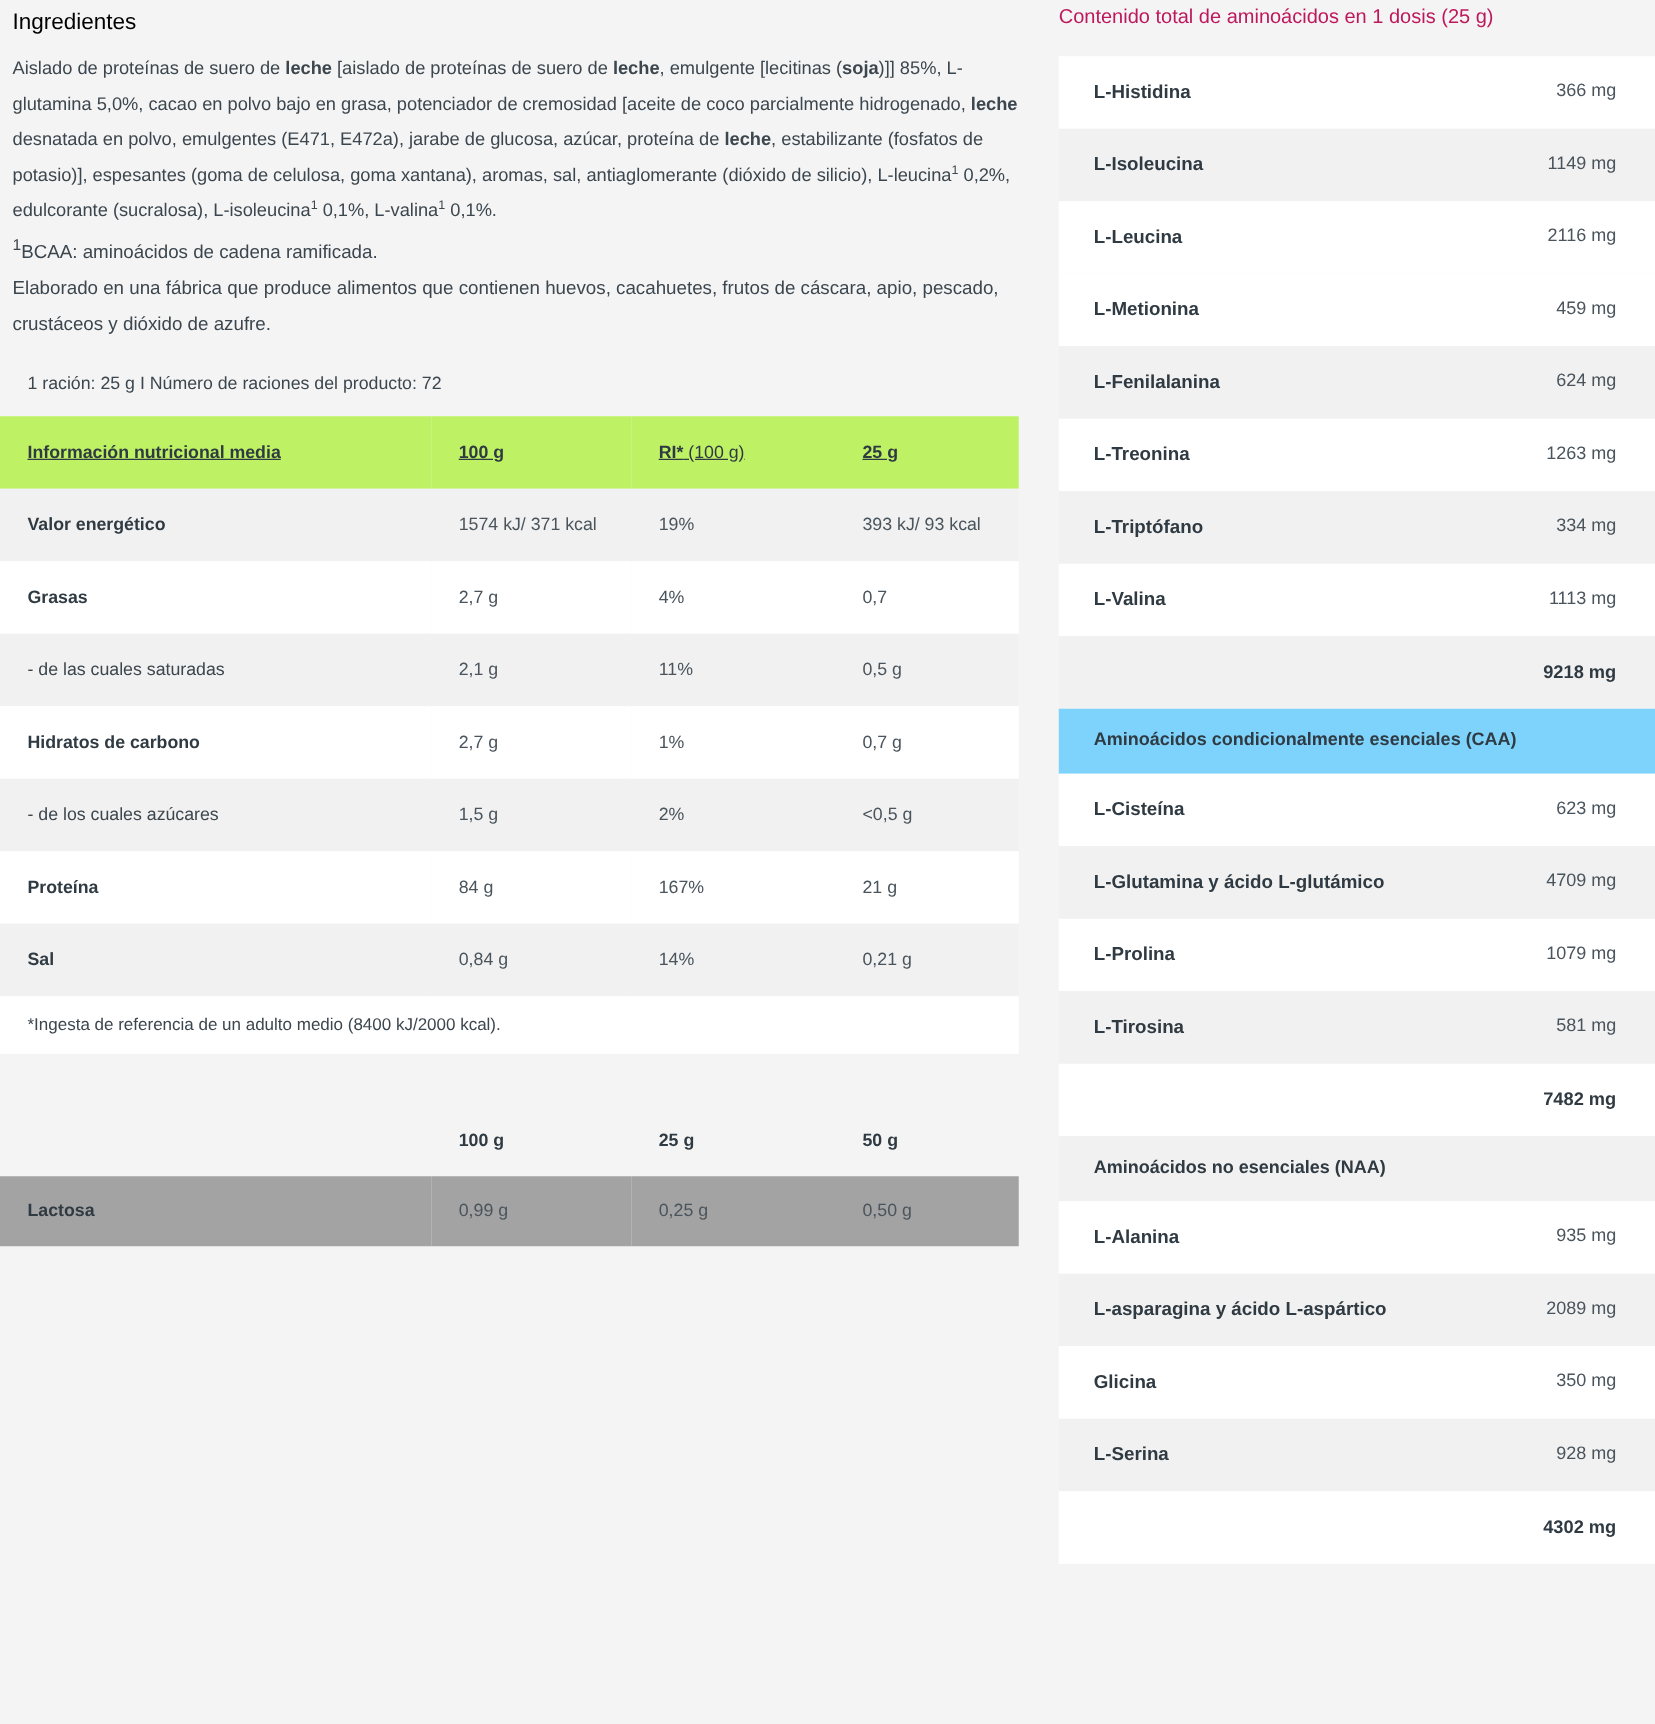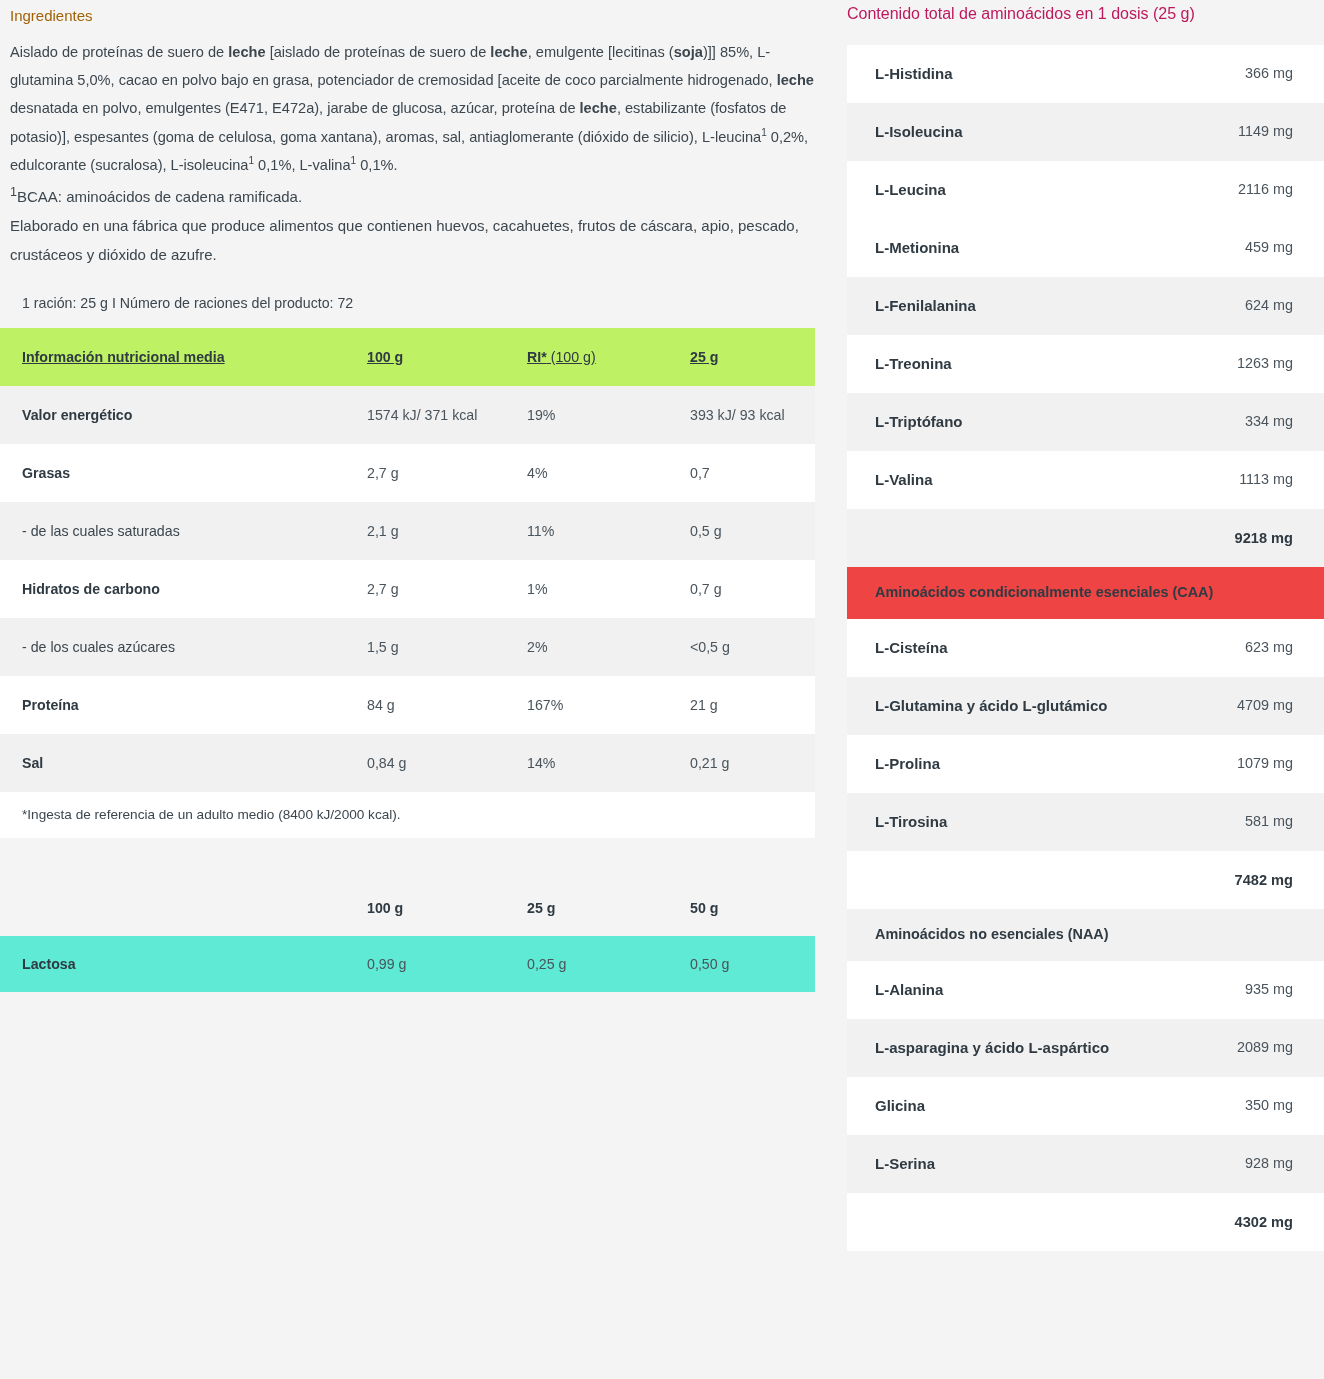--- a/index.html
+++ b/index.html
@@ -27,23 +27,23 @@
     width: 830px;
     flex: 0 0 830px;
     padding: 0;
   }
 
   .ingredients-block {
     padding: 0 15px 0 10px;
   }
 
   .section-title {
-    font-size: 15px;
+    font-size: 18px;
     font-weight: 400;
-    color: #a16207;
+    color: #000000;
     margin: 0;
     padding: 6px 0 12px 0;
     line-height: 1.3;
   }
 
   .ingredients-text {
     font-size: 14.6px;
     line-height: 1.95;
     color: #3c464e;
     margin: 0;
@@ -130,21 +130,21 @@
     height: 56px;
     vertical-align: middle;
     border: none;
     line-height: 1.35;
   }
   .ltable thead th {
     background: #f4f4f4;
     font-weight: 700;
     color: #2f3a42;
   }
-  .ltable tbody td { background: #5eead4; }
+  .ltable tbody td { background: #a3a3a3; }
   .ltable td.lbl { font-weight: 700; color: #2f3a42; }
   .ltable td.val { color: #4a545c; }
 
   
   .right-col {
     width: 494px;
     flex: 0 0 494px;
     padding-left: 6px;
   }
 
@@ -188,21 +188,21 @@
     display: flex;
     align-items: center;
     height: 52px;
     padding: 0 31px 0 28px;
     margin-left: 11px;
     font-size: 14.4px;
     font-weight: 700;
     color: #2f3a42;
     line-height: 1.3;
   }
-  .aa-group-header.alt-light { background: #ef4444; }
+  .aa-group-header.alt-light { background: #7dd3fc; }
   .aa-group-header.alt-dark  { background: #f1f1f1; }
 
   .aa-total {
     display: flex;
     align-items: center;
     justify-content: flex-end;
     height: 58px;
     padding: 0 31px 0 28px;
     margin-left: 11px;
     font-size: 14.6px;

